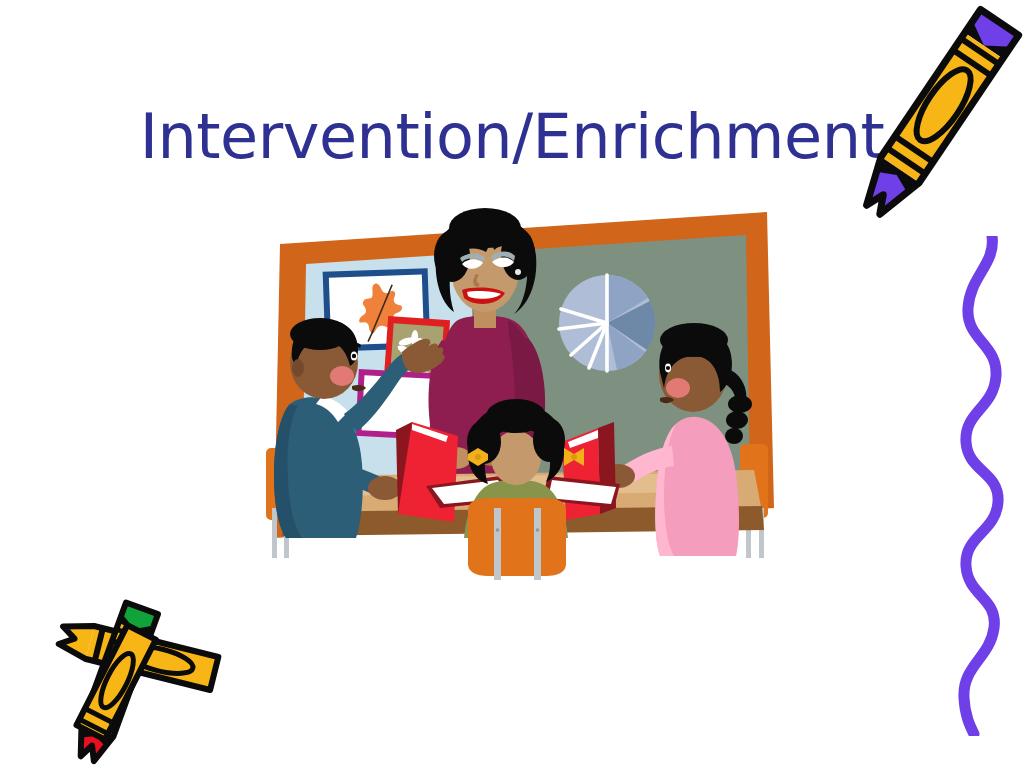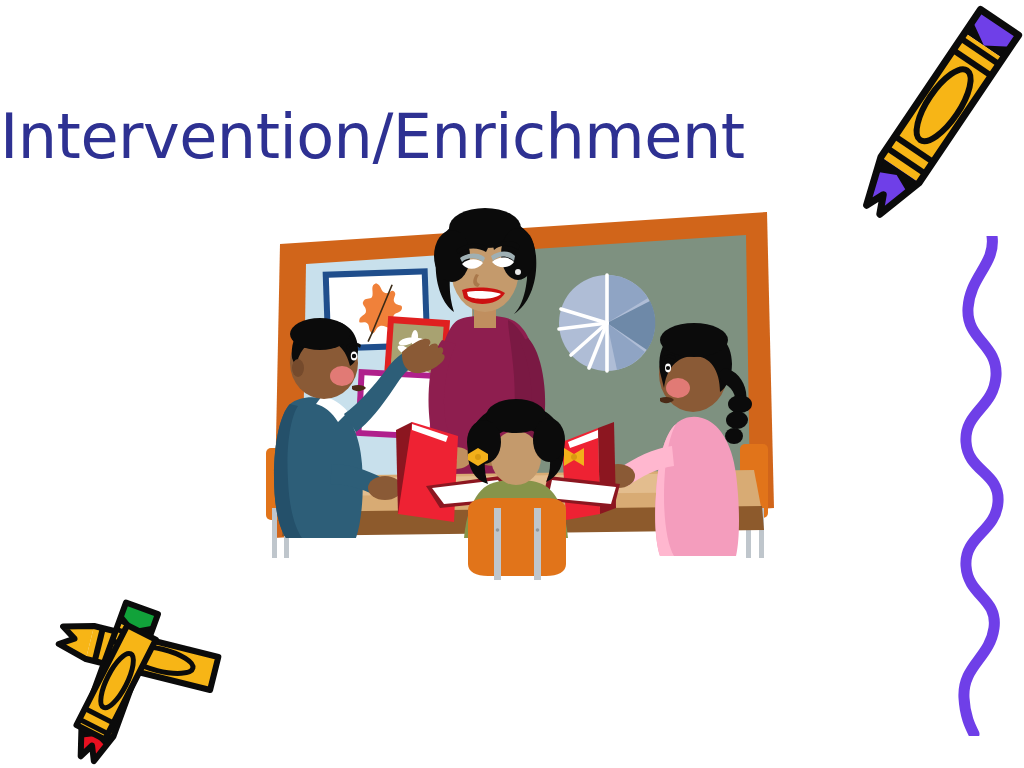--- a/index.html
+++ b/index.html
@@ -18,21 +18,21 @@
     background: #ffffff;
     overflow: hidden;
   }
 
   
   #slide-title {
     position: absolute;
     left: 0;
     top: 104px;
     width: 1024px;
-    text-align: left;
+    text-align: center;
     font-family: "DejaVu Sans", sans-serif;
     font-size: 62px;
     line-height: 1.05;
     font-weight: 500;
     letter-spacing: -0.5px;
     color: #2E3192;
     white-space: nowrap;
   }
 
   

